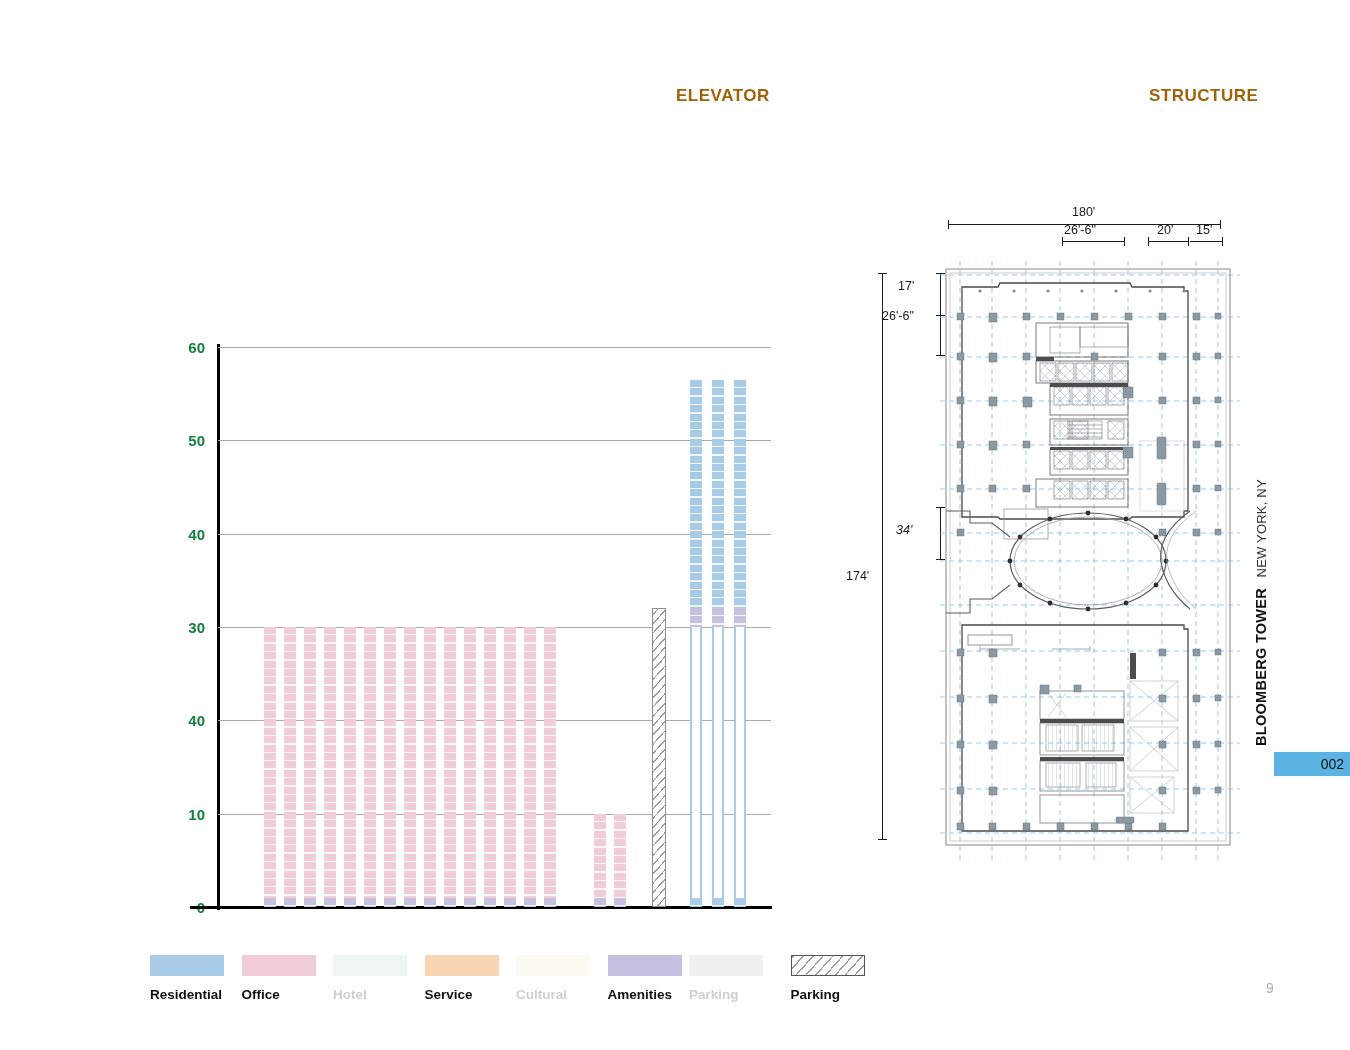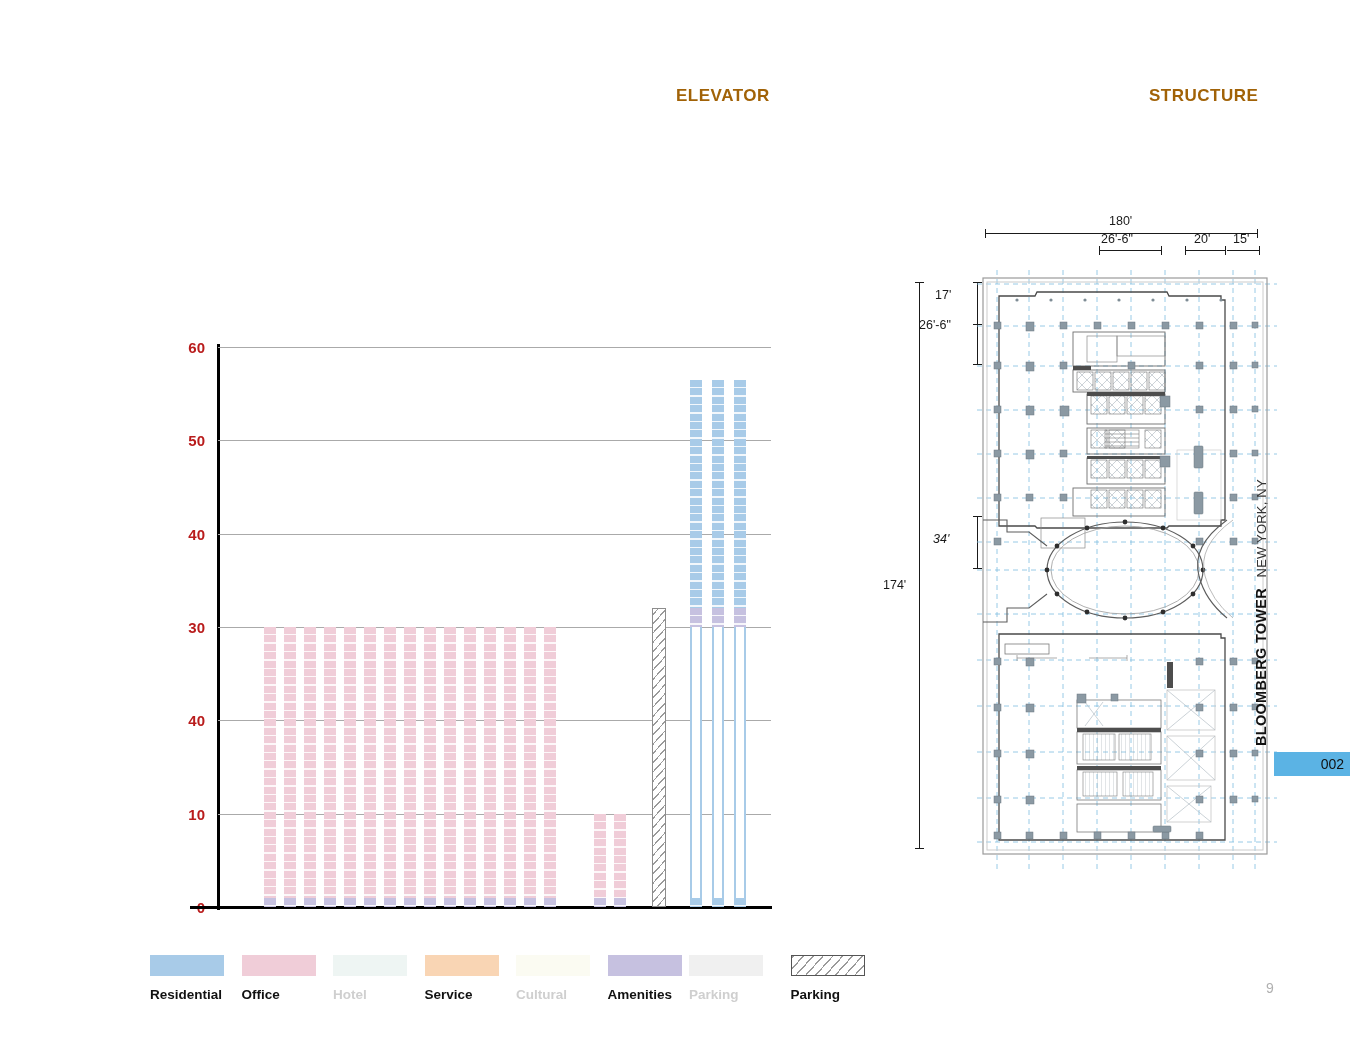--- a/index.html
+++ b/index.html
@@ -61,21 +61,21 @@
     width: 582px;
     height: 2.5px;
     background: #000000;
   }
   .y-tick-label {
     position: absolute;
     right: 0;
     text-align: right;
     font-size: 15px;
     font-weight: bold;
-    color: #b91c1c;
+    color: #15803d;
     transform: translateY(-50%);
     white-space: nowrap;
   }
   #y-tick-labels {
     position: absolute;
     left: 160px;
     top: 347px;
     width: 45px;
     height: 560px;
   }
@@ -153,22 +153,22 @@
     font-size: 13.5px;
     font-weight: bold;
     color: #111111;
     white-space: nowrap;
   }
   .legend-label.muted { color: #cfcfcf; }
 
   
   #structure-panel {
     position: absolute;
-    left: 840px; top: 200px;
-    width: 420px; height: 680px; margin-left: 37px;
+    left: 840px; top: 191px;
+    width: 420px; height: 680px;
   }
   .dim-text {
     position: absolute;
     font-size: 12.5px;
     color: #1a1a1a;
     white-space: nowrap;
   }
   .dim-line-h {
     position: absolute;
     height: 1px;

